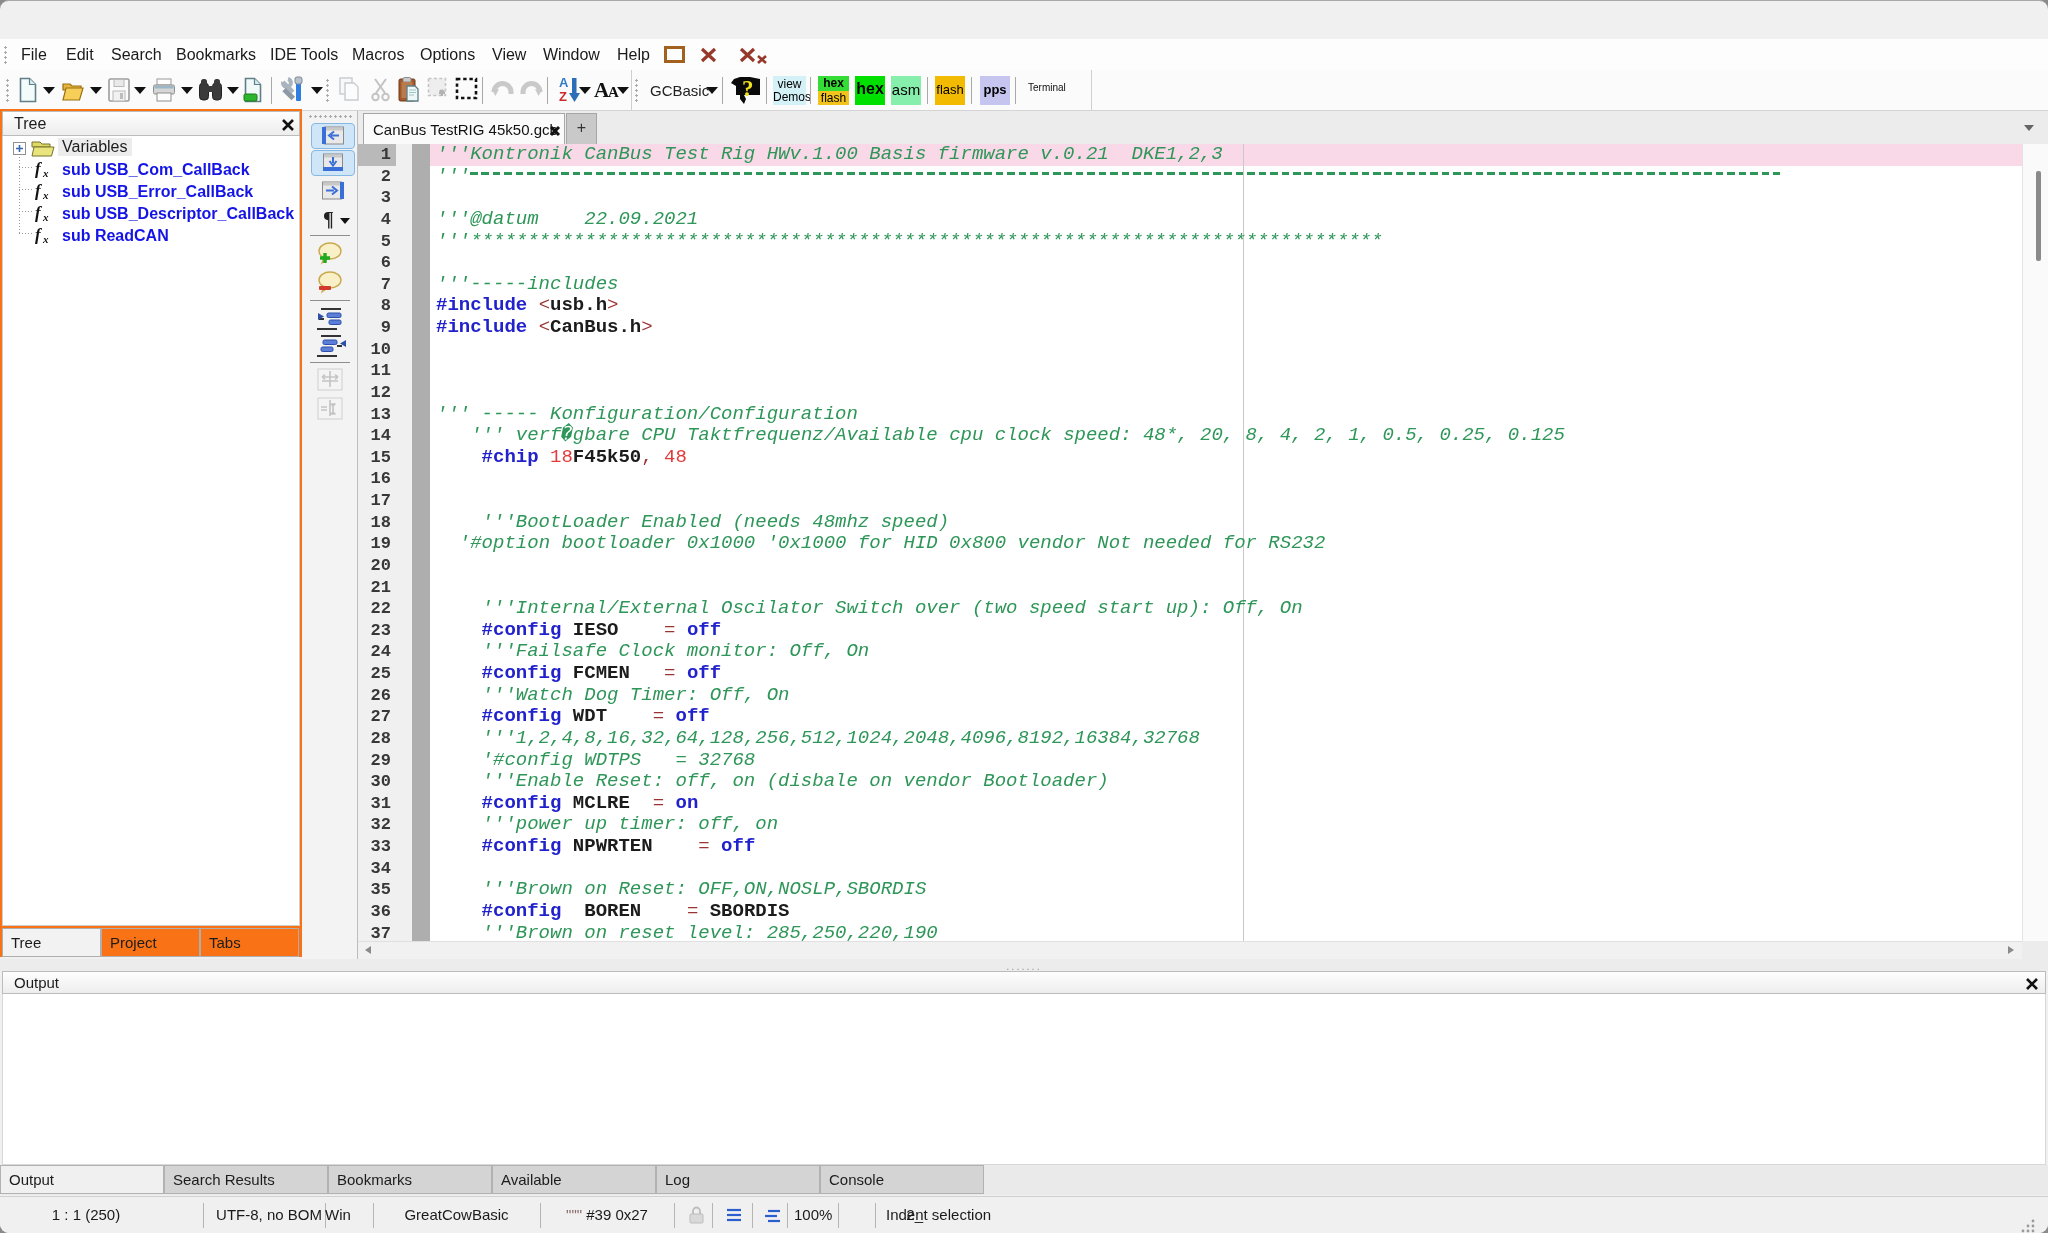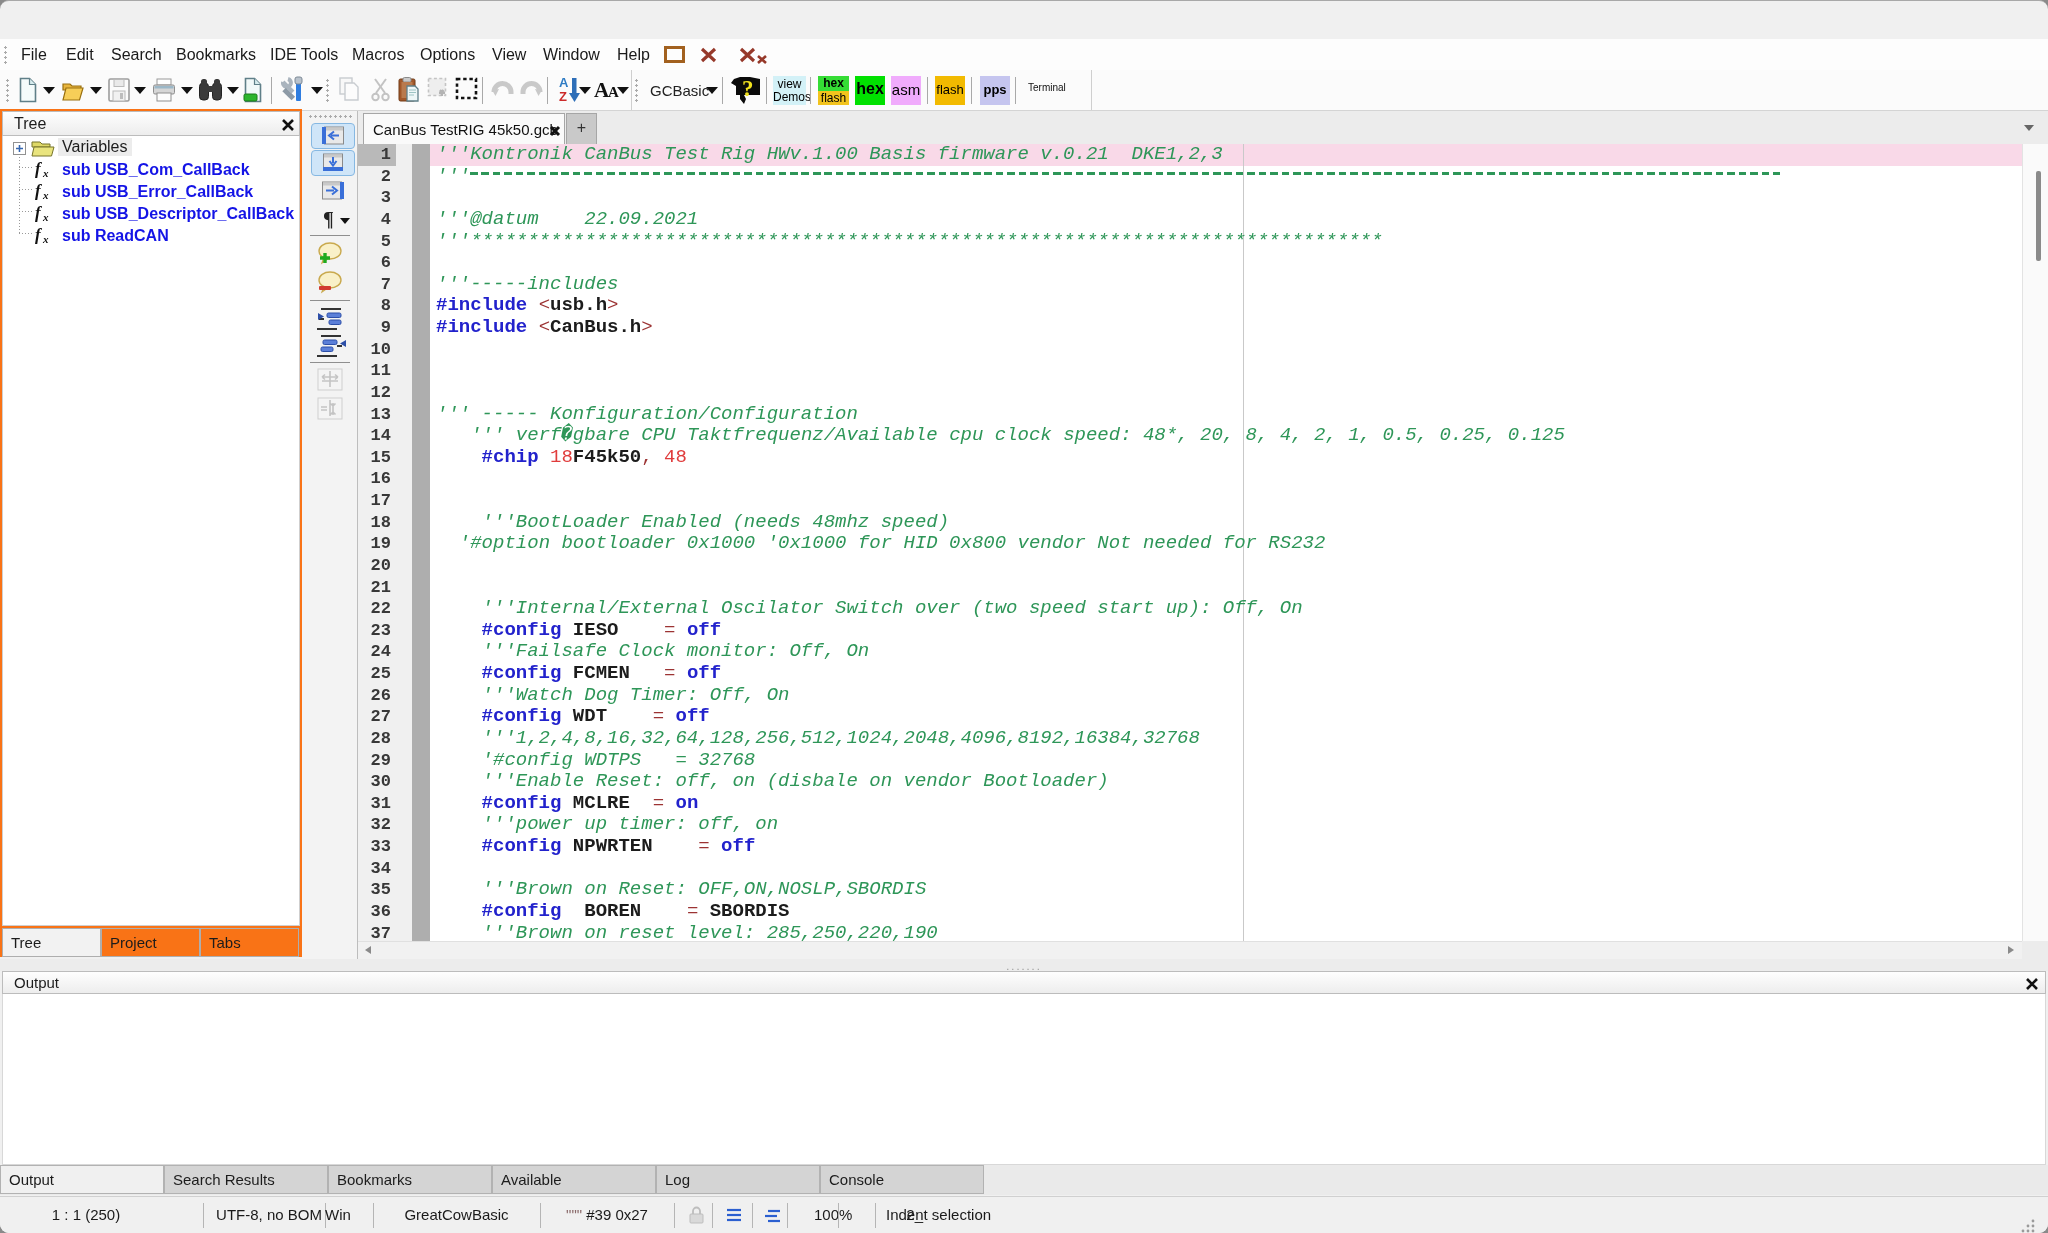--- a/index.html
+++ b/index.html
@@ -202,21 +202,21 @@
         <text x="12" y="21" font-family="Liberation Serif" font-size="23" font-weight="bold" fill="#f2e21e">?</text>
       </svg>
   <div class="tbsep" style="left:766px"></div>
   <div class="tbtn" style="left:773px;width:33px;background:#d3f1f7;font-size:12px;line-height:13px;padding-top:2px;">view<br>Demos</div>
   <div class="tbsep" style="left:810px"></div>
   <div class="tbtn" style="left:818px;width:31px;font-size:12px;line-height:15px;font-weight:bold;">
         <div style="background:#35dc35;height:15px;">hex</div>
         <div style="background:#f2c31d;height:14px;font-weight:normal;font-size:12px;">flash</div>
       </div>
   <div class="tbtn" style="left:855px;width:30px;background:#00e000;font-size:16px;font-weight:bold;padding-top:4px;">hex</div>
-  <div class="tbtn" style="left:891px;width:30px;background:#f0abfc;font-size:15px;padding-top:5px;">asm</div>
+  <div class="tbtn" style="left:891px;width:30px;background:#86efac;font-size:15px;padding-top:5px;">asm</div>
   <div class="tbsep" style="left:927px"></div>
   <div class="tbtn" style="left:935px;width:30px;background:#f2ba00;font-size:13px;padding-top:6px;">flash</div>
   <div class="tbsep" style="left:971px"></div>
   <div class="tbtn" style="left:980px;width:30px;background:#c5c5ef;font-size:13px;font-weight:bold;padding-top:6px;">pps</div>
   <div class="tbsep" style="left:1015px"></div>
   <span class="abs" style="left:1028px;top:12px;font-size:10px;color:#111">Terminal</span>
   <div class="abs" style="left:1091px;top:0;width:1px;height:40px;background:#cfcfcf"></div>
 </div>
 
 <div id="treepanel">
@@ -485,21 +485,21 @@
       </svg>
   <div class="stsep" style="left:752px"></div>
   <svg class="abs" style="left:763px;top:11px" width="20" height="15">
         <g stroke="#2b5fd0" stroke-width="2.2">
           <line x1="5" y1="3" x2="17" y2="3"></line>
           <line x1="2" y1="8" x2="14" y2="8"></line>
           <line x1="5" y1="13" x2="17" y2="13"></line>
         </g>
       </svg>
   <div class="stsep" style="left:787px"></div>
-  <div class="stxt" style="left:787px;width:51px;text-align:center;padding-left:27px;">100%</div>
+  <div class="stxt" style="left:767px;width:51px;text-align:center;padding-left:27px;">100%</div>
   <div class="stsep" style="left:838px"></div>
   <div class="stxt" style="left:886px;width:37px;text-align:right;">2_</div>
   <div class="stsep" style="left:875px"></div>
   <div class="stxt" style="left:886px;">Indent selection</div>
 </div>
 <svg class="abs" style="left:2020px;top:1217px" width="16" height="16">
       <g fill="#9a9a9a">
         <circle cx="13" cy="3" r="1.4"></circle>
         <circle cx="13" cy="8" r="1.4"></circle>
         <circle cx="13" cy="13" r="1.4"></circle>

